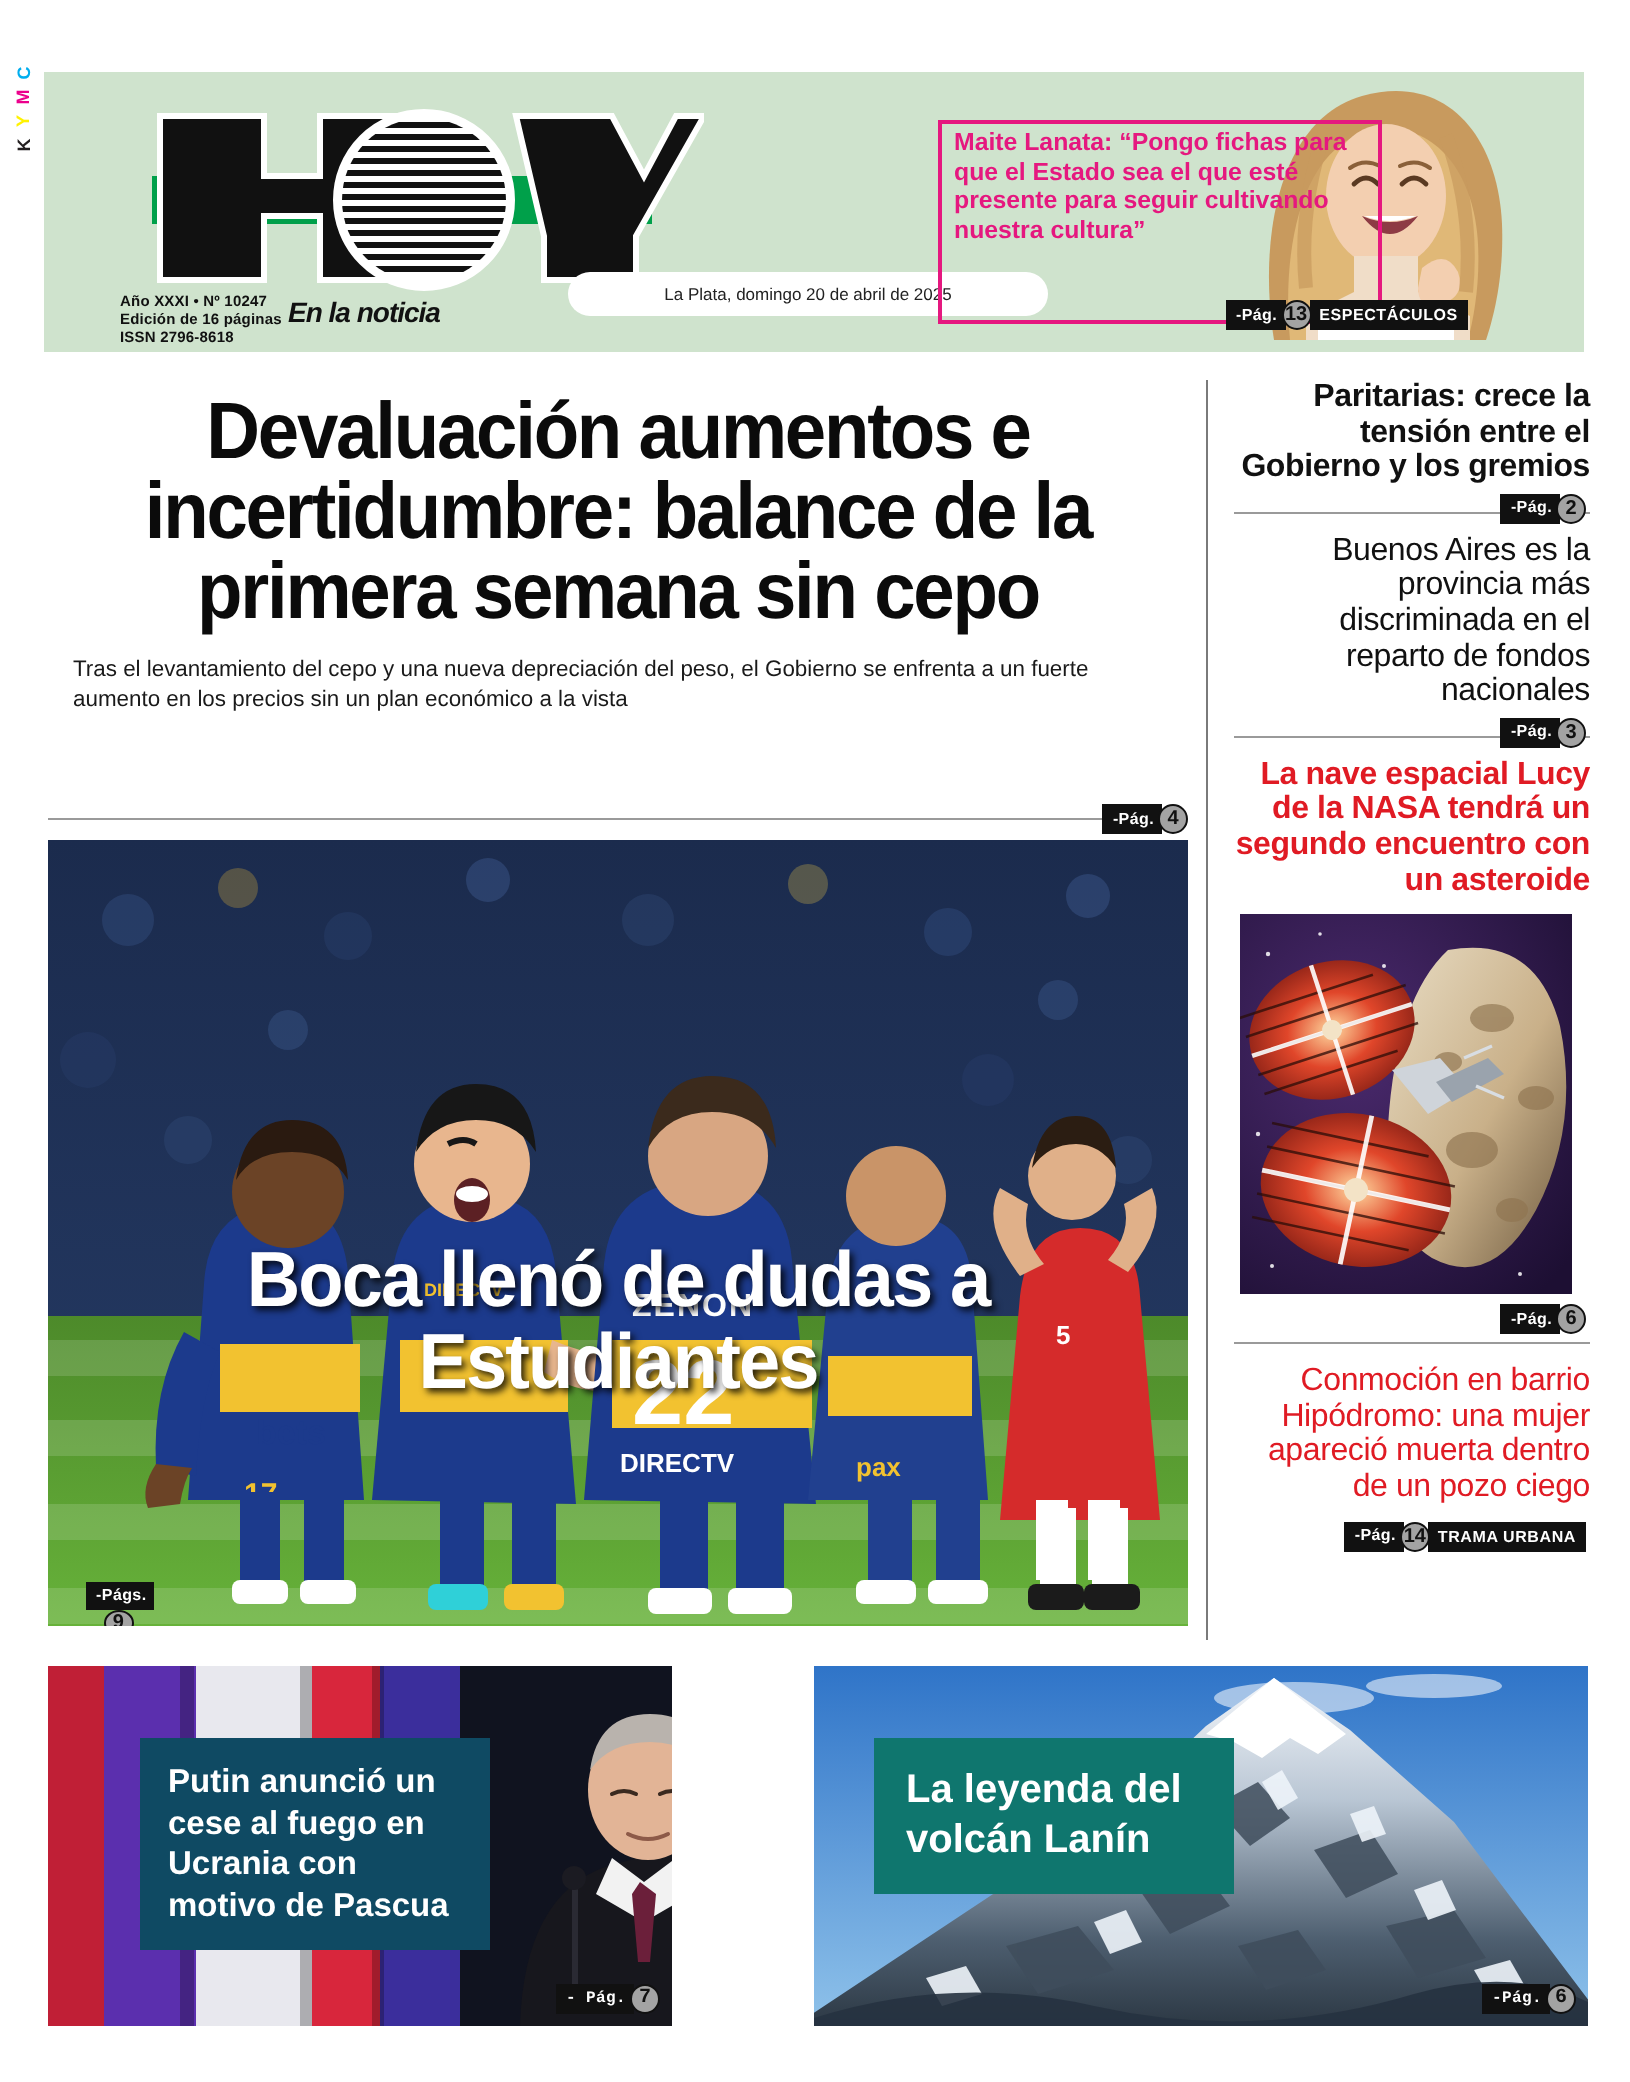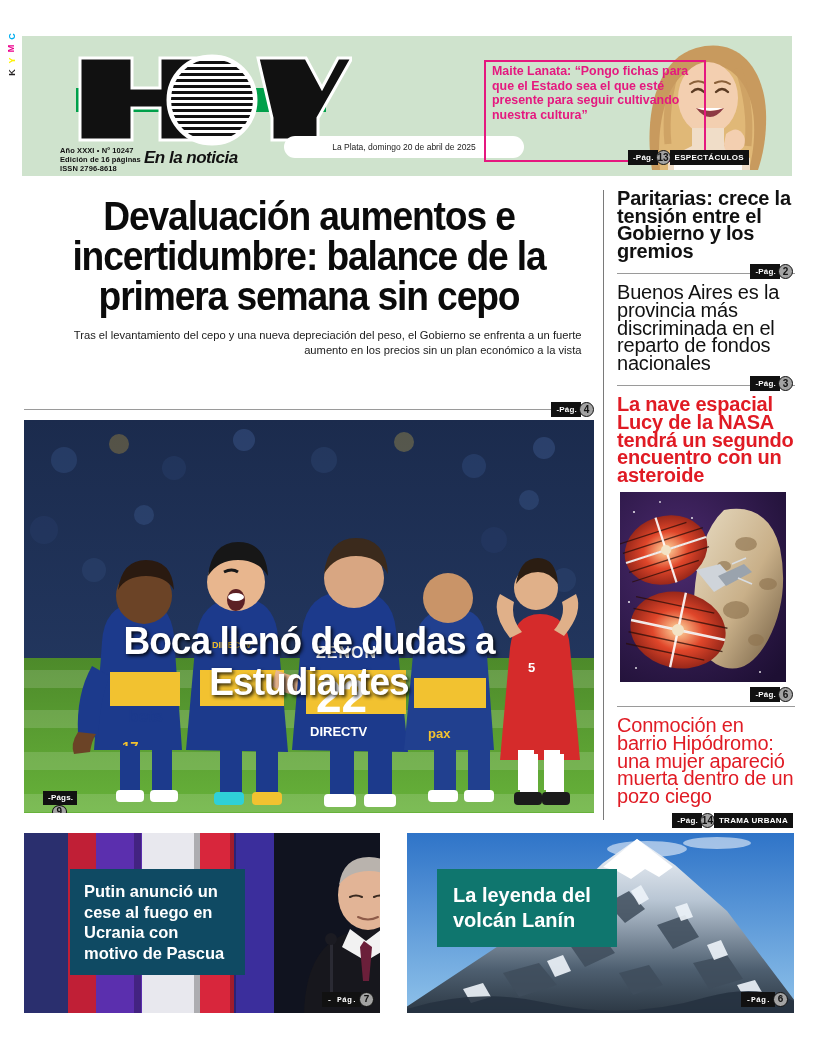--- a/index.html
+++ b/index.html
@@ -13,29 +13,29 @@
   .cmyk span{font-size:9px;font-weight:700;line-height:9px;
              transform:rotate(-90deg);display:block;font-family:"Liberation Sans",sans-serif;}
 
   
   .masthead{position:absolute;left:22px;top:36px;width:770px;height:140px;background:#cfe3cd;}
   .logo-wrap{position:absolute;left:40px;top:14px;width:290px;height:95px;}
   .logo-svg{display:block;}
   .logo-sub{position:absolute;left:38px;top:110px;font-size:7.5px;line-height:9px;
             font-weight:700;color:#111;letter-spacing:.1px;}
   .logo-slogan{position:absolute;left:122px;top:112px;font-style:italic;font-weight:700;
-               font-size:17px;color:#111;letter-spacing:-.5px;}
+               font-size:14px;color:#111;letter-spacing:-.5px;}
   .distrib{position:absolute;left:352px;top:40px;width:150px;text-align:right;
            font-size:7.6px;line-height:10.5px;font-weight:700;color:#111;}
   .dateplate{position:absolute;left:262px;top:100px;width:240px;height:22px;background:#fff;
              border-radius:11px;display:flex;align-items:center;justify-content:center;}
   .dateplate span{font-size:8.5px;color:#222;font-weight:400;}
 
   
-  .promo{position:absolute;left:480px;top:42px;width:300px;height:128px;overflow:hidden;}
+  .promo{position:absolute;left:465px;top:42px;width:300px;height:128px;overflow:hidden;}
   .promo-photo{position:absolute;right:0;top:0;width:150px;height:128px;overflow:hidden;}
   .promo-box{position:absolute;left:4px;top:18px;width:218px;height:98px;
              border:2px solid #e5187f;background:transparent;}
   .promo-text{position:absolute;left:12px;top:22px;width:200px;font-size:12.4px;
               line-height:14.6px;color:#e5187f;font-weight:600;}
   .promo-text b{font-weight:800;}
   .promo-badge{position:absolute;left:148px;top:108px;display:flex;align-items:center;}
 
   
   .badge{display:inline-flex;align-items:center;height:15px;}
@@ -48,50 +48,50 @@
   .badge .tag{background:#111;color:#fff;font-size:8px;font-weight:700;padding:2px 5px;
               letter-spacing:.3px;height:15px;display:flex;align-items:center;
               box-sizing:border-box;margin-left:-1px;}
 
   
   .lead{position:absolute;left:24px;top:196px;width:570px;}
   .lead h1{margin:0;font-size:40px;line-height:40px;font-weight:900;text-align:center;
            letter-spacing:-1.2px;color:#0b0b0b;font-family:"Liberation Sans",sans-serif;
            transform:scaleX(.93);transform-origin:center;}
   .lead .bajada{margin:12px auto 0;width:545px;font-size:11.2px;line-height:15px;
-                text-align:right;color:#1a1a1a;}
+                text-align:left;color:#1a1a1a;}
   .rule-row{position:absolute;left:24px;top:402px;width:570px;display:flex;align-items:center;}
   .rule-row .line{flex:1;height:1px;background:#9a9a9a;}
 
   
   .boca{position:absolute;left:24px;top:420px;width:570px;height:393px;overflow:hidden;
         background:#16243f;}
   .boca-title{position:absolute;left:0;top:200px;width:570px;text-align:center;
               font-size:39px;line-height:41px;font-weight:900;color:#fff;letter-spacing:-1px;
               text-shadow:2px 2px 4px rgba(0,0,0,.85);transform:scaleX(.95);}
   .boca-badge{position:absolute;left:6px;bottom:7px;flex-direction:column;}
 
   
   .rail{position:absolute;left:603px;top:190px;width:192px;}
   .rail .vline{position:absolute;left:0;top:0;width:1px;background:#7a7a7a;}
   .rail-item{position:relative;padding-left:14px;}
-  .rail-item h2{margin:0;font-size:20px;line-height:17.6px;font-weight:800;color:#111;
-                letter-spacing:-.2px;}
+  .rail-item h2{margin:0;font-size:16px;line-height:17.6px;font-weight:800;color:#111;
+                letter-spacing:-.2px;text-align:right;}
   .rail-item h2.light{font-weight:400;}
   .rail-item h2.red{color:#e01b24;font-weight:800;}
   .rail-item h2.red-light{color:#e01b24;font-weight:400;}
   .rail-sep{margin-left:14px;height:1px;background:#9a9a9a;}
   .rail-badge{display:flex;justify-content:flex-end;padding-right:2px;}
 
   .nasa-photo{margin-left:17px;width:166px;height:190px;overflow:hidden;background:#2a1746;
               position:relative;}
 
   
   .bpanel{position:absolute;height:180px;overflow:hidden;}
-  .bpanel#putin{left:24px;top:833px;width:312px;background:#2a2f6e;padding-left:44px;}
+  .bpanel#putin{left:24px;top:833px;width:312px;background:#2a2f6e;}
   .bpanel#lanin{left:407px;top:833px;width:387px;background:#3c6ea8;}
   .bcap{position:absolute;color:#fff;font-weight:700;}
   .putin-cap{left:46px;top:36px;width:175px;background:#0f4a63;padding:12px 14px;
              font-size:16.5px;line-height:20.5px;font-weight:600;box-sizing:border-box;}
   .lanin-cap{left:30px;top:36px;width:180px;background:#0f766e;padding:14px 16px;
              font-size:20px;line-height:25px;font-weight:800;box-sizing:border-box;}
   .b-badge{position:absolute;right:6px;bottom:6px;font-family:Liberation Mono, monospace;}
 
   svg{display:block;}
 </style>

